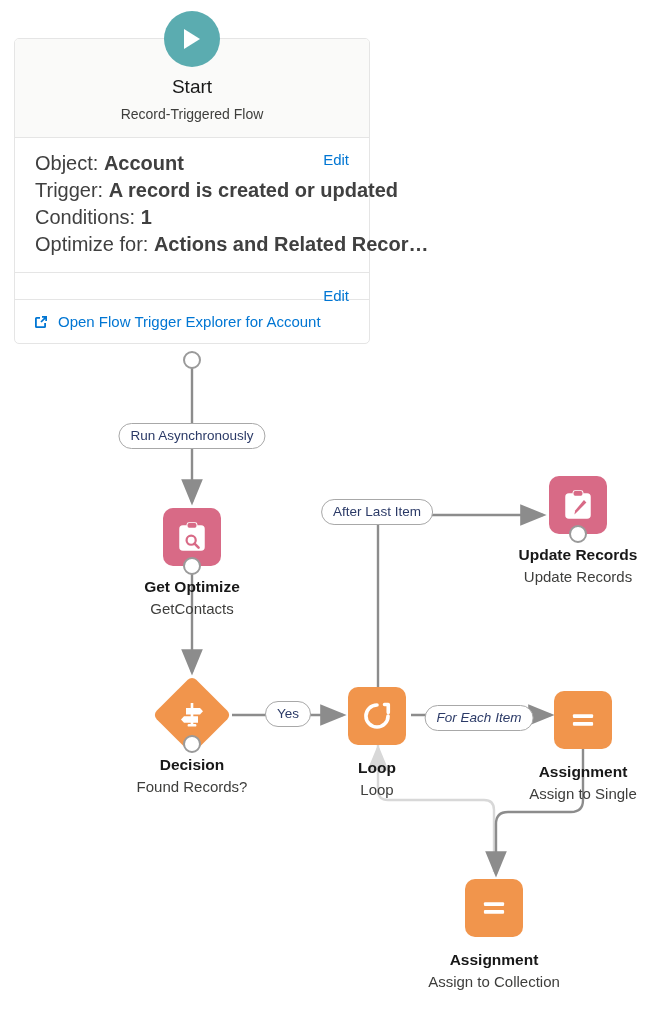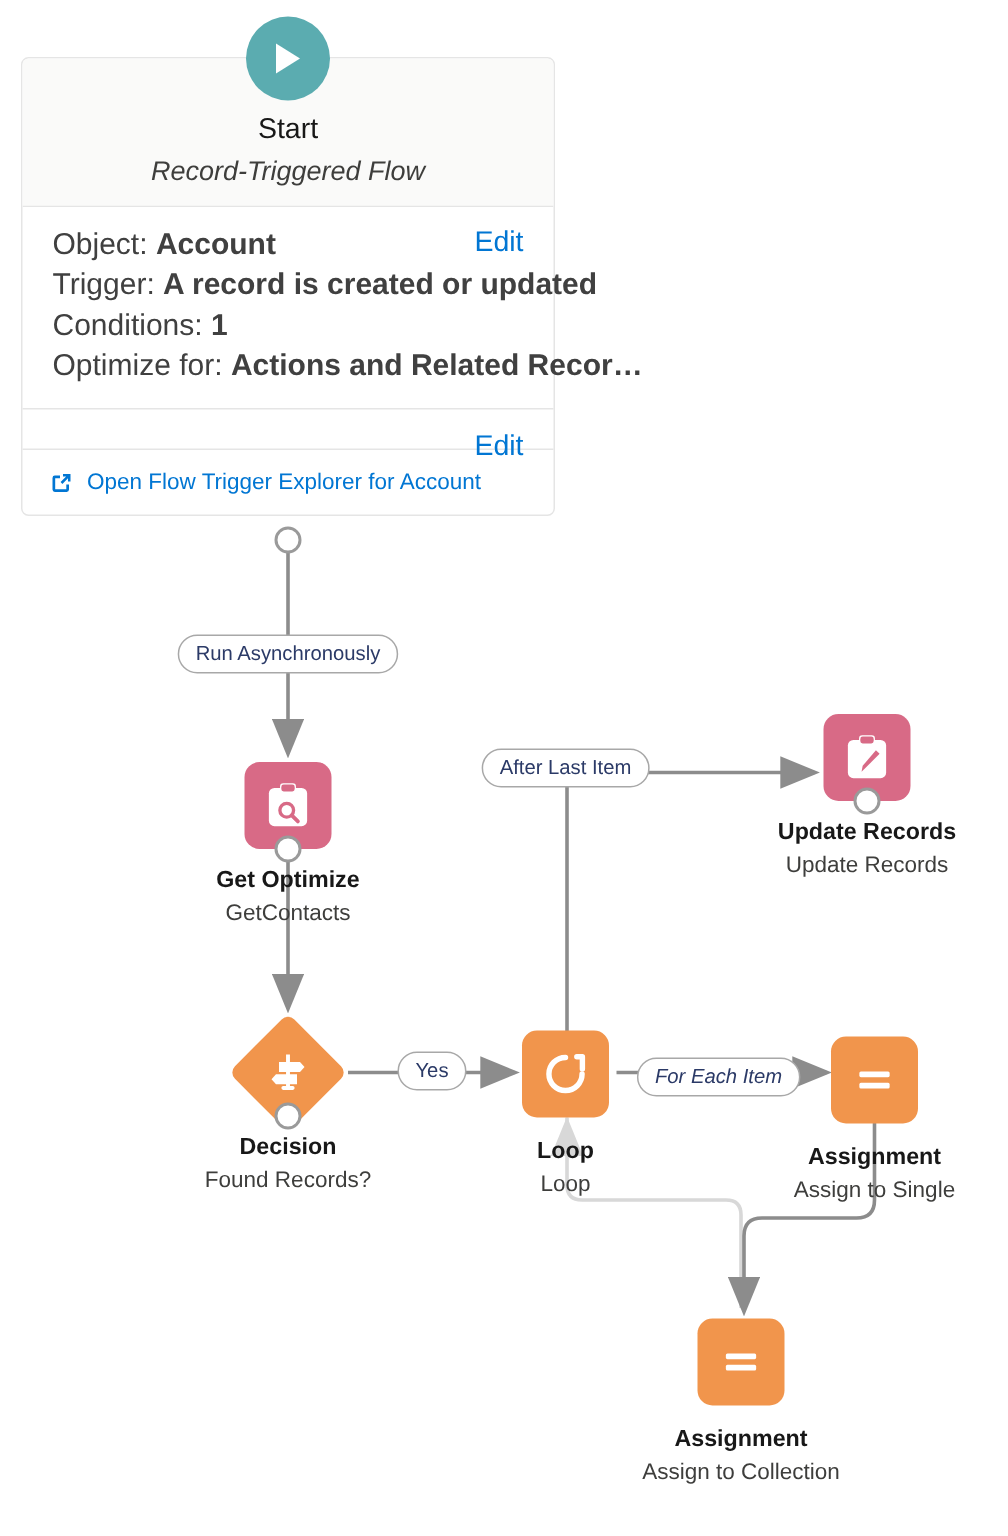--- a/index.html
+++ b/index.html
@@ -45,25 +45,24 @@
     border-radius: 4px 4px 0 0;
     padding: 36px 10px 14px;
     text-align: center;
   }
   .start-title {
     font-size: 19px;
     color: #181818;
     line-height: 24px;
   }
   .start-subtitle {
-    font-size: 18px;
+    font-size: 14px;
     color: #3e3e3c;
     margin-top: 6px;
     line-height: 18px;
-    font-style: italic;
   }
   .start-icon {
     position: absolute;
     left: 50%;
     top: -28px;
     margin-left: -28px;
     width: 56px;
     height: 56px;
     border-radius: 50%;
     background: #5bacb0;
@@ -83,21 +82,21 @@
     font-size: 20px;
     color: #404040;
     line-height: 27px;
     white-space: nowrap;
   }
   .detail-row .lbl { font-weight: 400; }
   .detail-row .val { font-weight: bold; }
   .edit-link {
     position: absolute;
     right: 20px;
-    font-size: 19px;
+    font-size: 15px;
     color: #0176d3;
     cursor: pointer;
   }
   .edit-link.first { top: 13px; }
   .sched-section {
     padding: 13px 20px 13px 20px;
   }
   .sched-section .edit-link { top: 14px; }
   .explorer-row {
     padding: 13px 20px 13px 18px;

